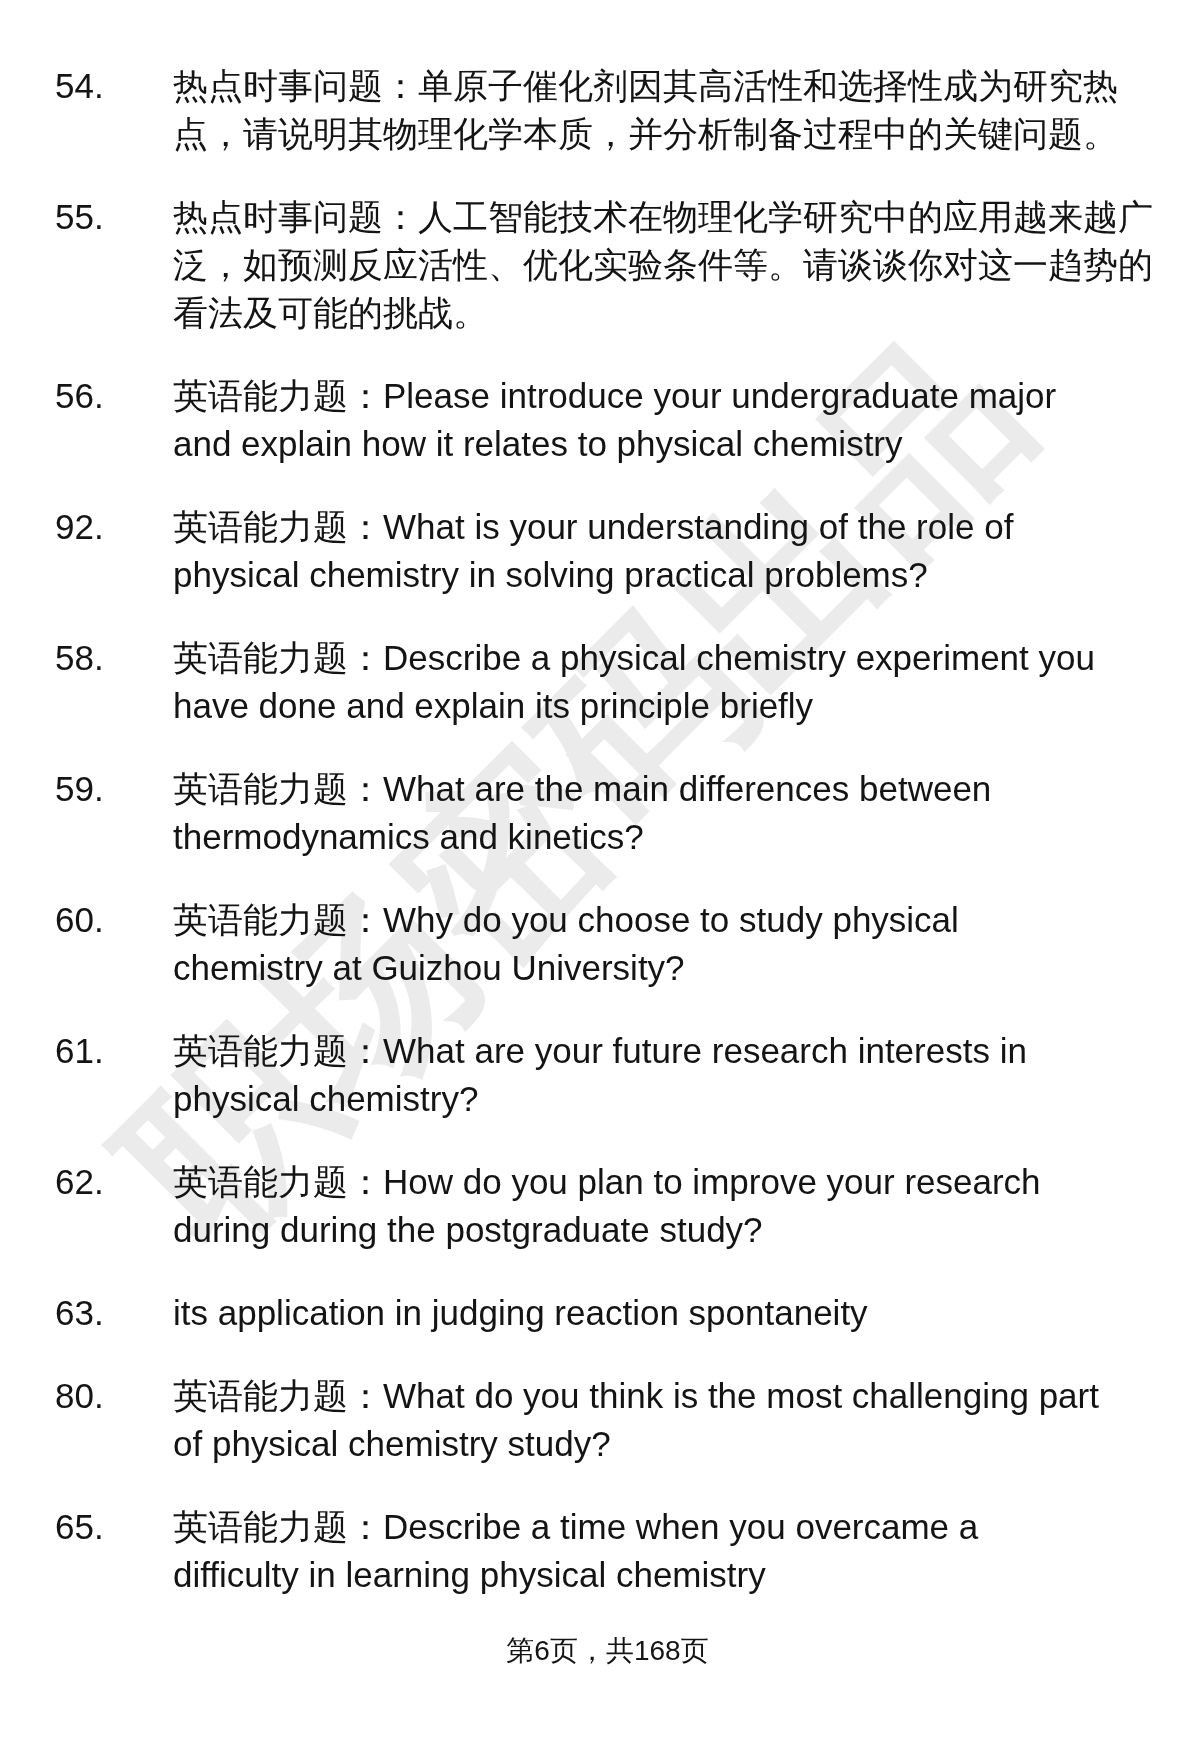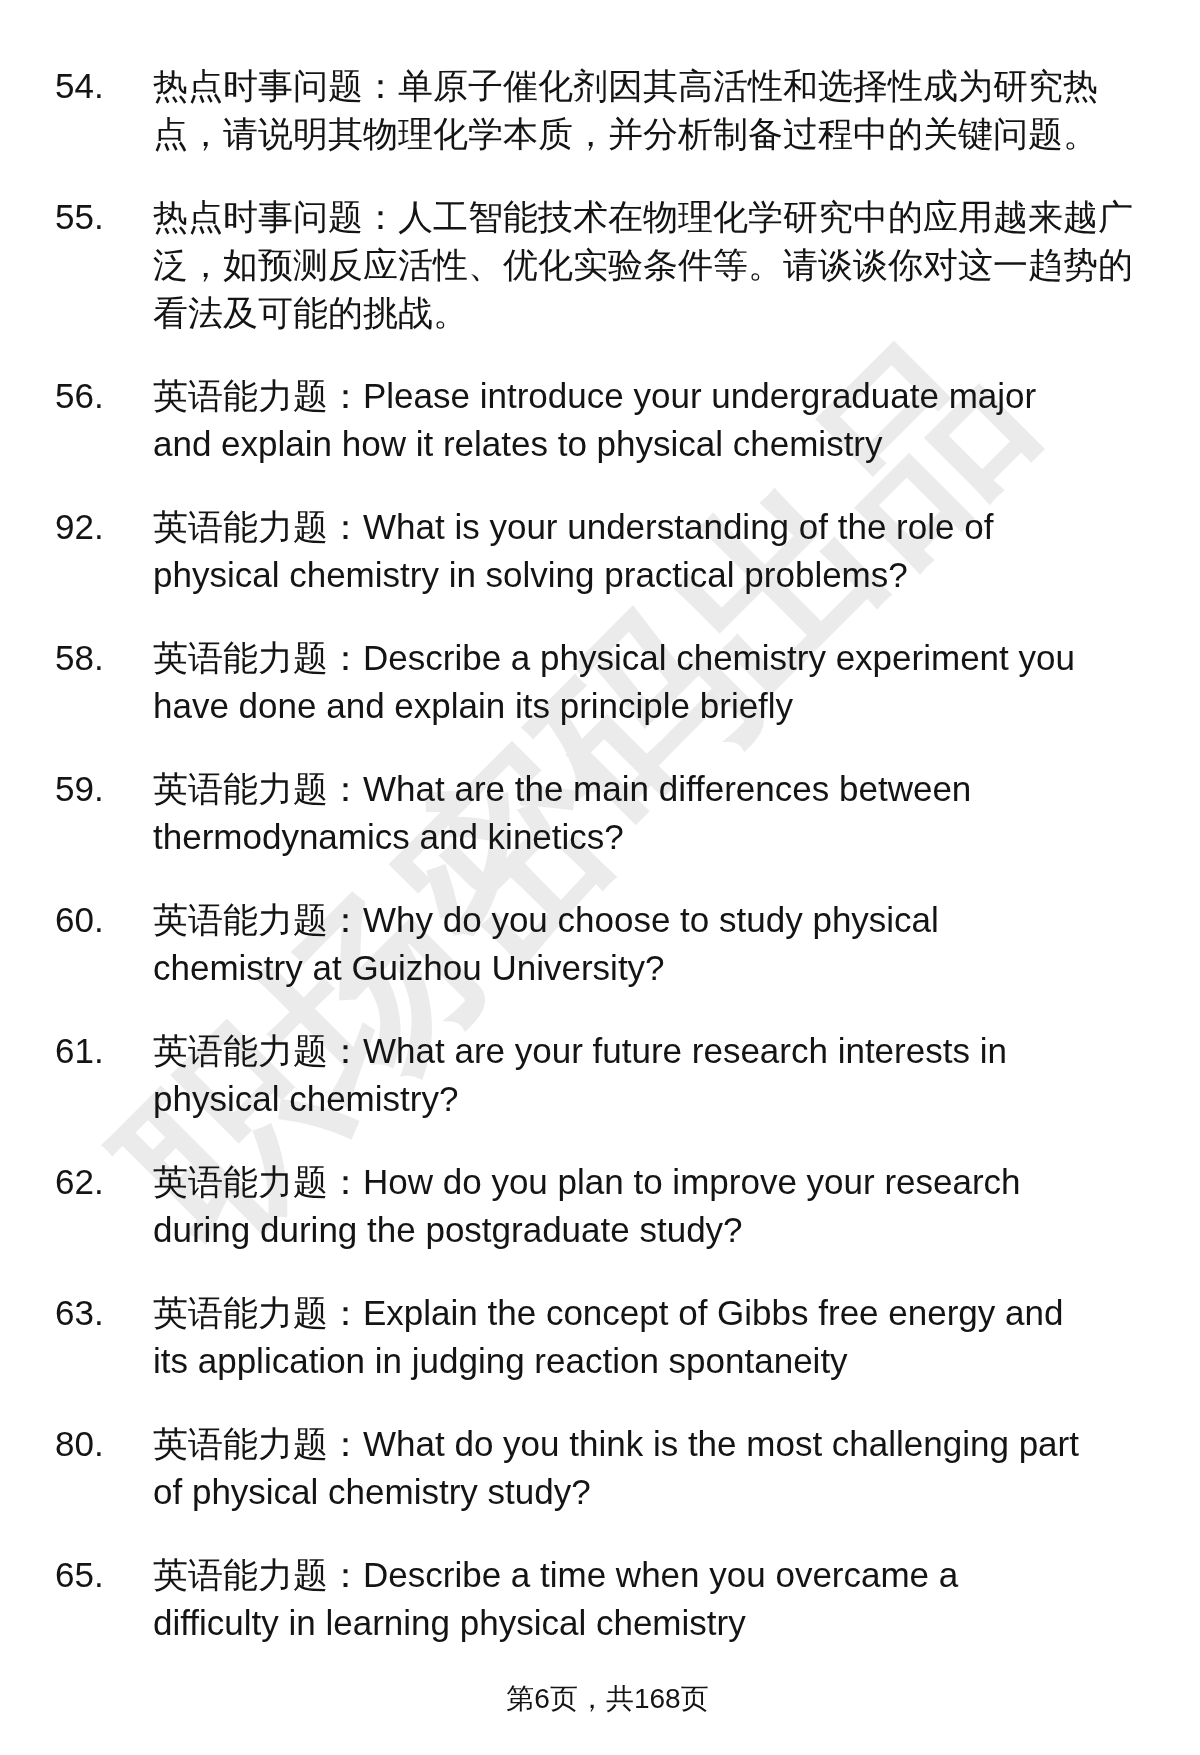--- a/index.html
+++ b/index.html
@@ -32,20 +32,21 @@
     position: relative;
     z-index: 1;
     padding: 62px 40px 0 55px;
   }
   .item {
     display: flex;
     align-items: flex-start;
     margin-bottom: 35px;
     font-size: 35px;
     line-height: 48px;
+    gap: 20px;
   }
   .item .num {
     flex: 0 0 70px;
   }
   .item .text {
     flex: 1 1 auto;
     min-width: 0;
   }
   .line {
     white-space: nowrap;
@@ -135,21 +136,20 @@
       <span class="num">62.</span>
       <div class="text">
         <div class="line">英语能力题：How do you plan to improve your research</div>
         <div class="line">during during the postgraduate study?</div>
       </div>
     </div>
 
     <div class="item">
       <span class="num">63.</span>
       <div class="text">
-        <div class="line">英语能力题：Explain the concept of Gibbs free energy and</div>
         <div class="line">its application in judging reaction spontaneity</div>
       </div>
     </div>
 
     <div class="item">
       <span class="num">80.</span>
       <div class="text">
         <div class="line">英语能力题：What do you think is the most challenging part</div>
         <div class="line">of physical chemistry study?</div>
       </div>

